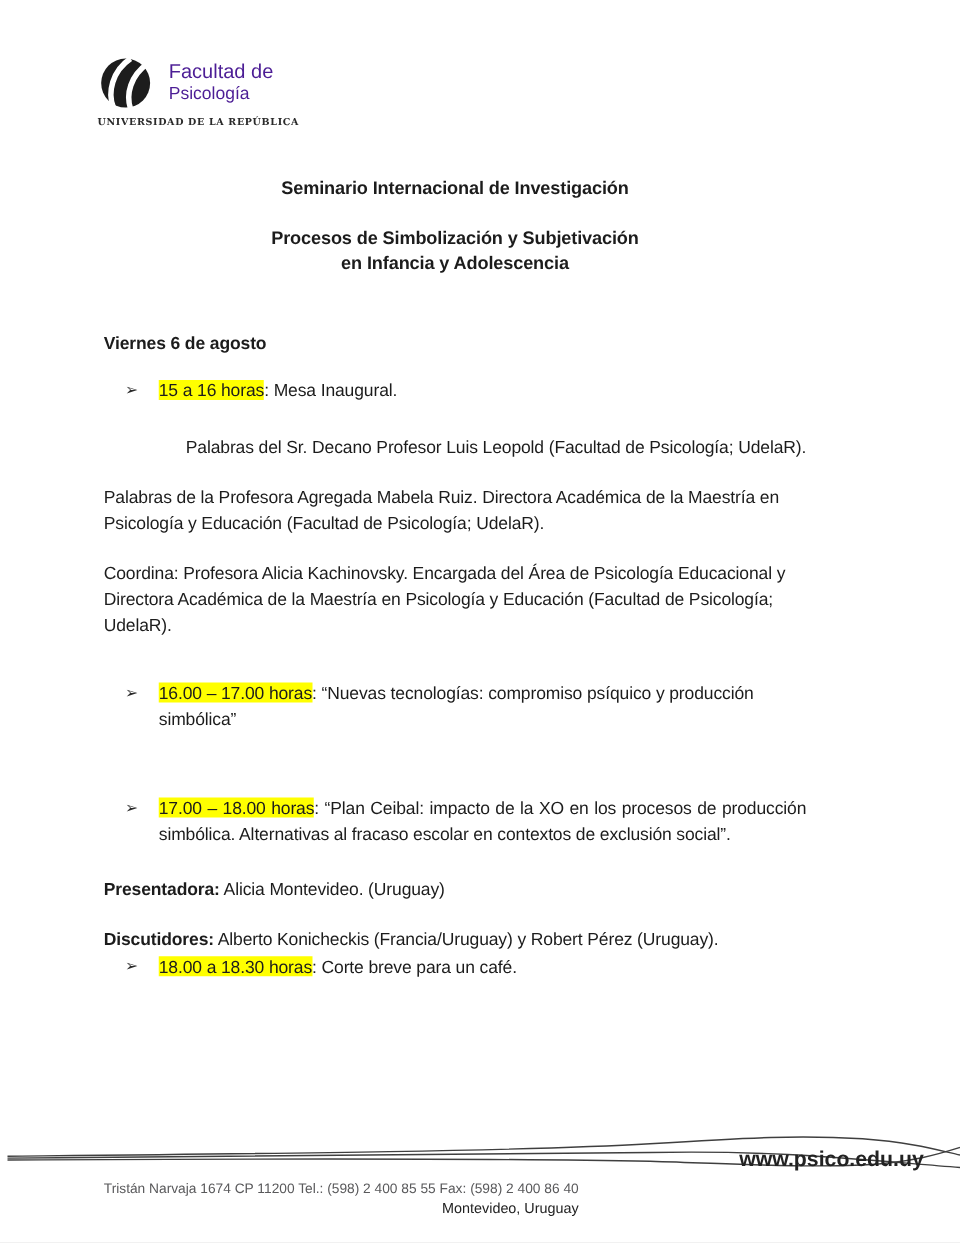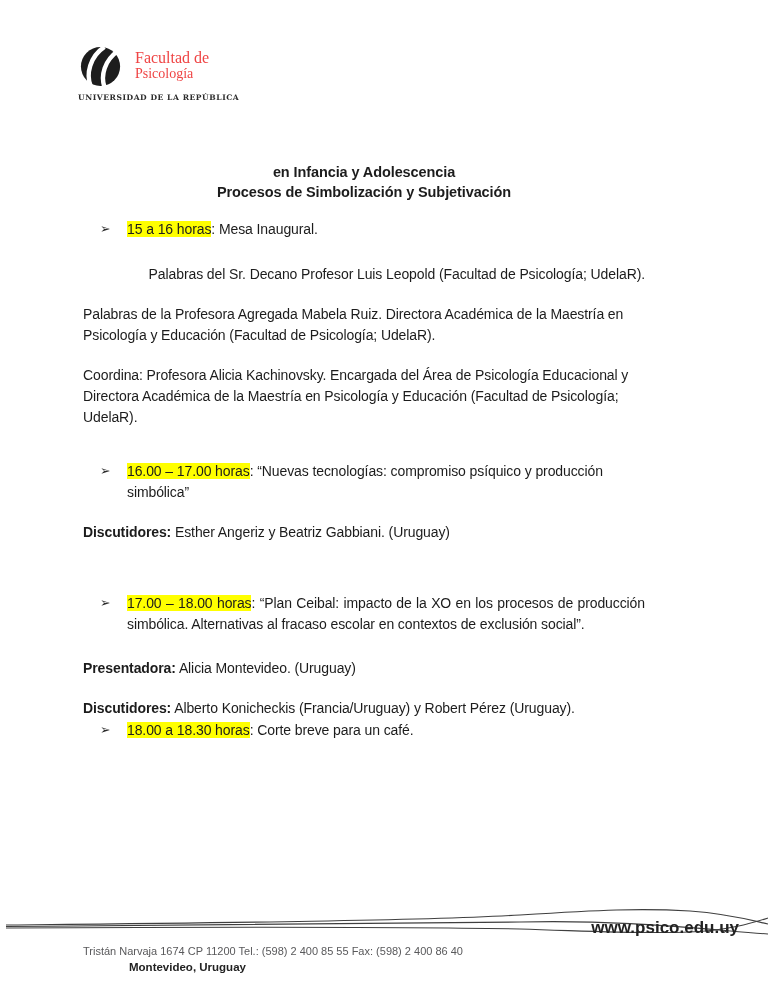--- a/index.html
+++ b/index.html
@@ -20,22 +20,22 @@
     top: 42px;
     left: 78px;
     display: grid;
     grid-template-columns: 50px auto;
     grid-template-rows: auto auto;
     align-items: center;
   }
   .logo-icon { grid-column: 1; grid-row: 1; width: 47px; height: 47px; }
   .logo-names {
     grid-column: 2; grid-row: 1;
-    font-family: Liberation Serif, serif;
-    color: #ef4444;
+    font-family: Liberation Sans, sans-serif;
+    color: #4c1d95;
     margin-left: 7px;
     line-height: 1.04;
   }
   .logo-line1 { font-size: 16px; }
   .logo-line2 { font-size: 14px; }
   .logo-univ {
     grid-column: 1 / span 2; grid-row: 2;
     font-family: "DejaVu Serif", serif;
     font-size: 7.6px;
     font-weight: bold;
@@ -96,24 +96,25 @@
     width: 768px;
     height: 52px;
   }
   .footer-text {
     position: absolute;
     left: 83px;
     top: 944px;
     font-size: 11px;
     line-height: 14px;
     color: #59595b;
+    text-align: right;
   }
   .footer-city {
     font-size: 11.5px;
-    font-weight: bold;
+    font-weight: normal;
     color: #222222;
     margin-top: 2px;
     padding-left: 46px;
   }
   .footer-site {
     position: absolute;
     right: 29px;
     top: 918px;
     font-size: 17px;
     font-weight: bold;
@@ -133,46 +134,47 @@
     </svg>
     <div class="logo-names">
       <div class="logo-line1">Facultad de</div>
       <div class="logo-line2">Psicología</div>
     </div>
     <div class="logo-univ">UNIVERSIDAD DE LA REPÚBLICA</div>
   </header>
 
   <main class="content">
 
+    <div class="t-center title-seminar">Seminario Internacional de Investigación</div>
 
     <div class="t-center title-theme">
+      <div>Procesos de Simbolización y Subjetivación</div>
       <div>en Infancia y Adolescencia</div>
-      <div>Procesos de Simbolización y Subjetivación</div>
-    </div>
-
-
+    </div>
+
+
+    <div class="day-heading">Viernes 6 de agosto</div>
 
     <div class="bullet mt17">
       <span class="marker">➢</span>
       <div class="btext"><span class="hl">15 a 16 horas</span><span>: Mesa Inaugural.</span></div>
     </div>
 
     <p class="mt24">Palabras del Sr. Decano Profesor Luis Leopold (Facultad de Psicología; UdelaR).</p>
 
     <p class="mt19">Palabras de la Profesora Agregada Mabela Ruiz.  Directora Académica de la Maestría en Psicología y Educación (Facultad de Psicología; UdelaR).</p>
 
     <p class="mt19">Coordina: Profesora Alicia Kachinovsky.  Encargada del Área de Psicología Educacional y Directora Académica de la Maestría en Psicología y Educación (Facultad de Psicología; UdelaR).</p>
 
     <div class="bullet mt33">
       <span class="marker">➢</span>
       <div class="btext"><span class="hl">16.00 – 17.00 horas</span><span>: “Nuevas tecnologías: compromiso psíquico y producción simbólica”</span></div>
     </div>
 
 
-    <p class="mt19"><span class="lbl">Discutidores:</span><span> Esther Angeriz y Beatriz Gabbiani. (Uruguay)</span></p>
 
     <div class="bullet justify mt50">
       <span class="marker">➢</span>
       <div class="btext"><span class="hl">17.00 – 18.00 horas</span><span>: “Plan Ceibal: impacto de la XO en los procesos de producción simbólica. Alternativas al fracaso escolar en contextos de exclusión social”.</span></div>
     </div>
 
     <p class="mt23"><span class="lbl">Presentadora:</span><span> Alicia Montevideo. (Uruguay)</span></p>
 
     <p class="mt19"><span class="lbl">Discutidores:</span><span> Alberto Konicheckis (Francia/Uruguay) y Robert Pérez (Uruguay).</span></p>
 

